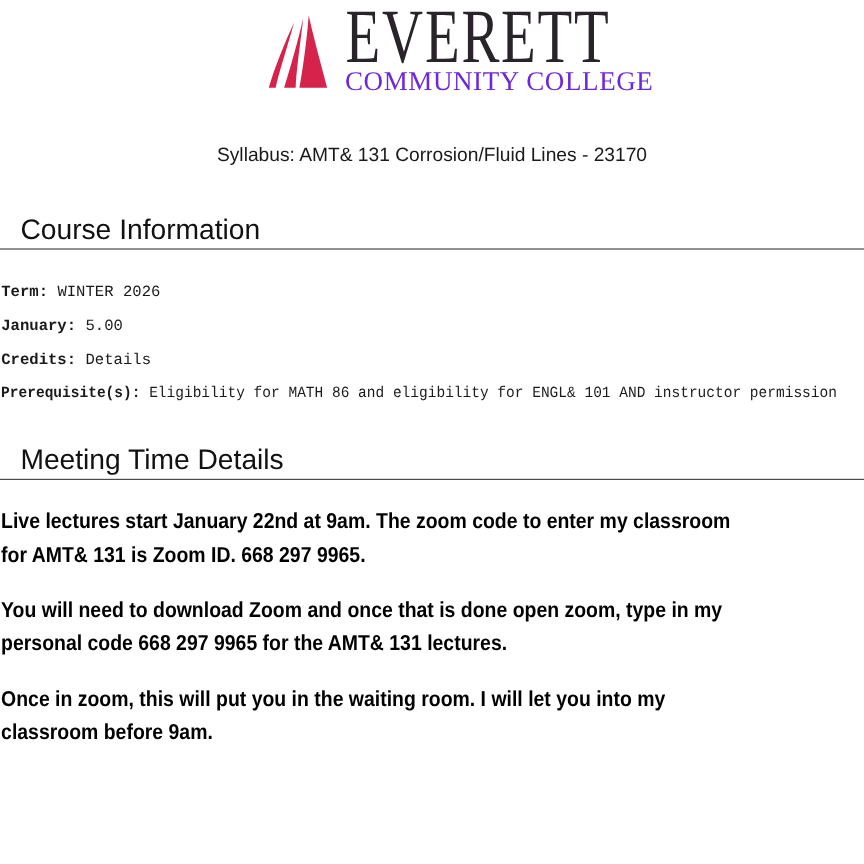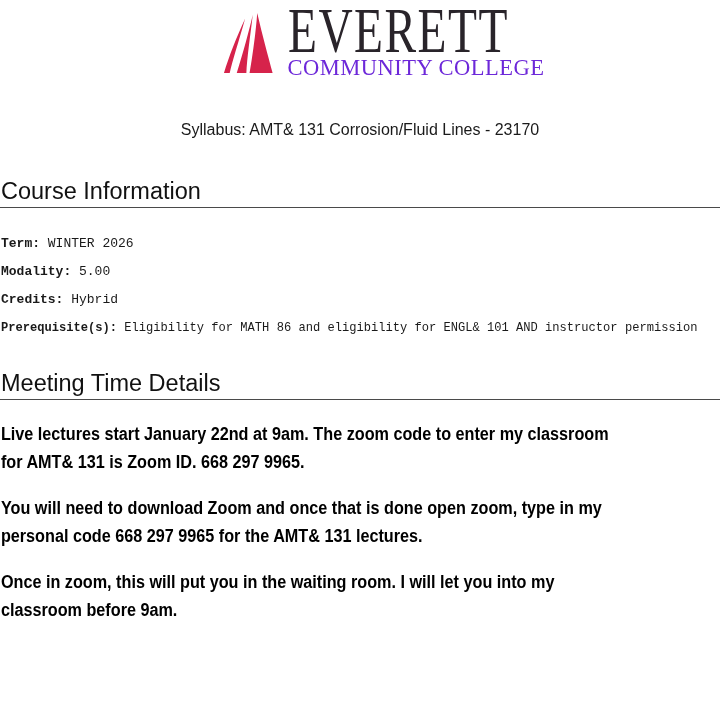--- a/index.html
+++ b/index.html
@@ -31,21 +31,21 @@
 
   
   .page-title {
     text-align:center; font-size:16px; line-height:24px;
     margin-top:36px; color:#1a1a1a;
   }
 
   
   h2.section {
     font-size:23.5px; font-weight:400; color:#111;
-    line-height:26px; margin:0; padding:0 0 3px 1px;
+    line-height:26px; margin:0; padding:0 0 3px 17px;
     border-bottom:1px solid #4a4a4a;
   }
   h2.section.first { margin-top:36px; }
   h2.section.second { margin-top:28px; }
 
   
   .fields { margin-top:22px; font-size:13px;font-family:Liberation Mono, monospace; }
   .field { line-height:28px; white-space:nowrap; padding-left:1px; }
   .field .lbl { font-weight:700; }
   .field.condensed { transform:scaleX(0.93); transform-origin:0 50%; }
@@ -78,24 +78,24 @@
 
   <div class="page-title">Syllabus: AMT&amp; 131 Corrosion/Fluid Lines - 23170</div>
 
   <h2 class="section first">Course Information</h2>
 
   <div class="fields">
     <div class="field">
       <span class="lbl">Term: </span><span>WINTER 2026</span>
     </div>
     <div class="field">
-      <span class="lbl">Modality: </span><span>5.00</span>
+      <span class="lbl">January: </span><span>5.00</span>
     </div>
     <div class="field">
-      <span class="lbl">Credits: </span><span>Hybrid</span>
+      <span class="lbl">Credits: </span><span>Details</span>
     </div>
     <div class="field condensed">
       <span class="lbl">Prerequisite(s): </span><span>Eligibility for MATH 86 and eligibility for ENGL&amp; 101 AND instructor permission</span>
     </div>
   </div>
 
   <h2 class="section second">Meeting Time Details</h2>
 
   <div class="paras">
     <p class="para">

